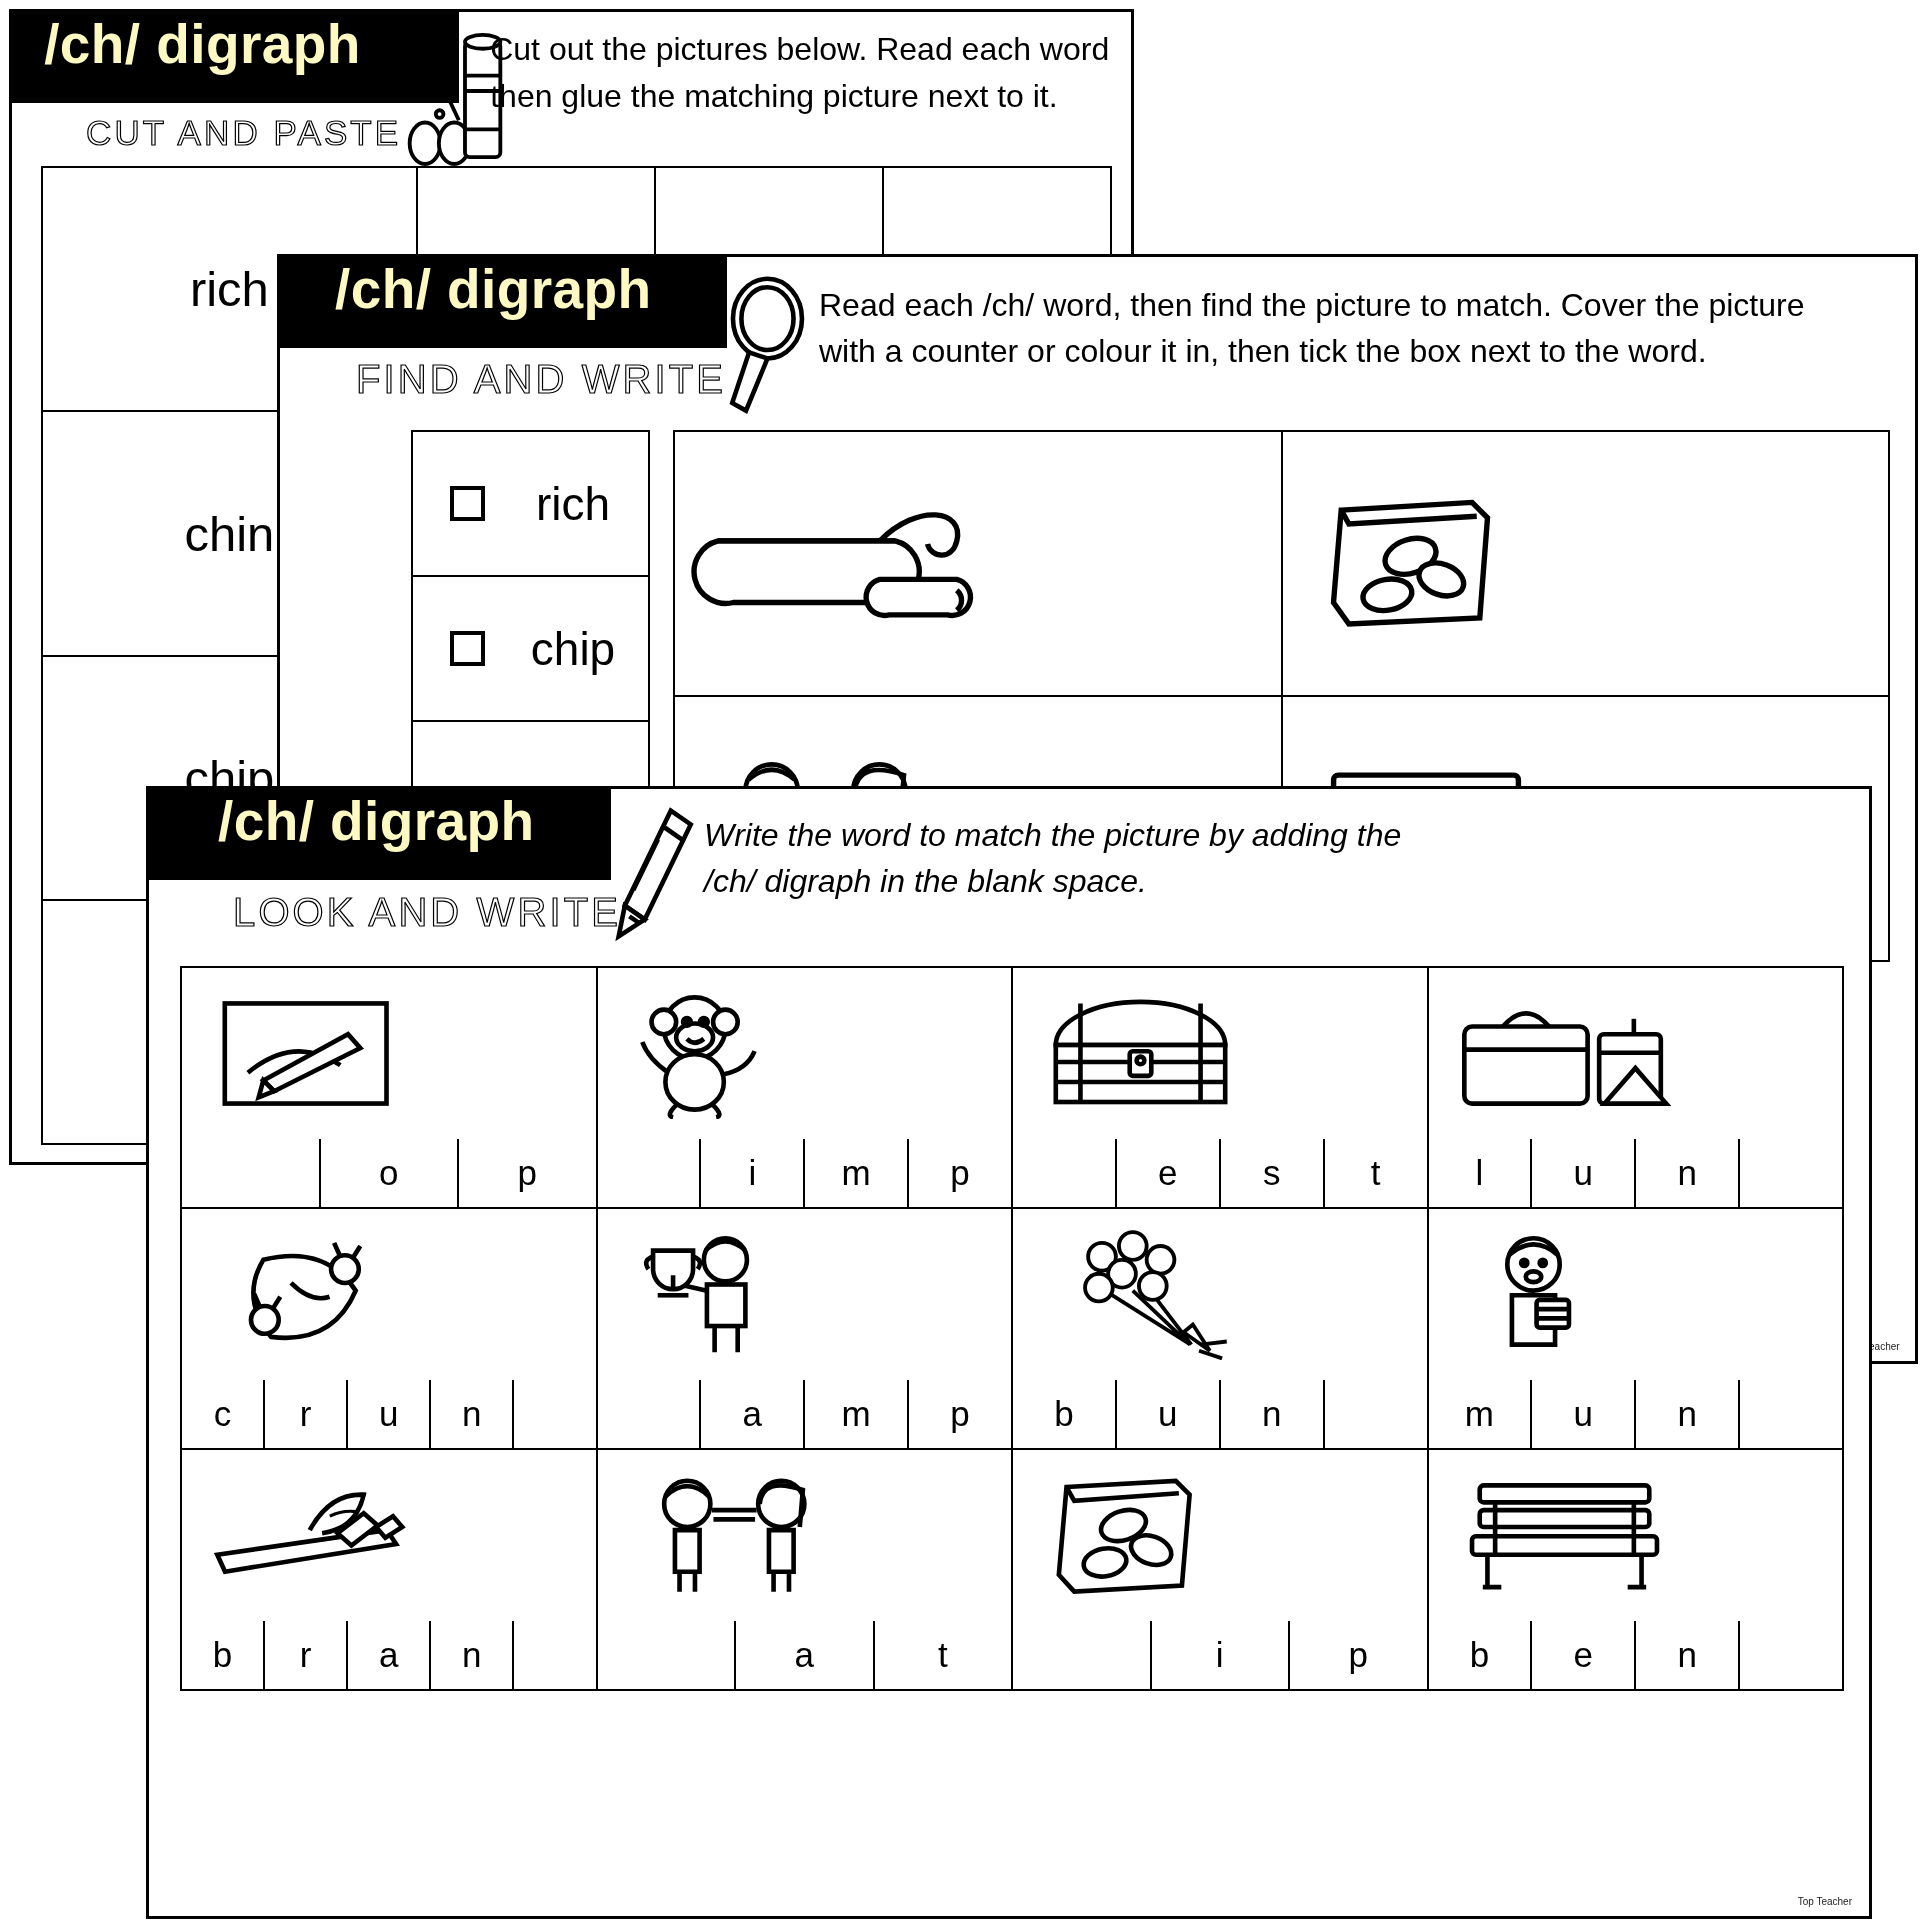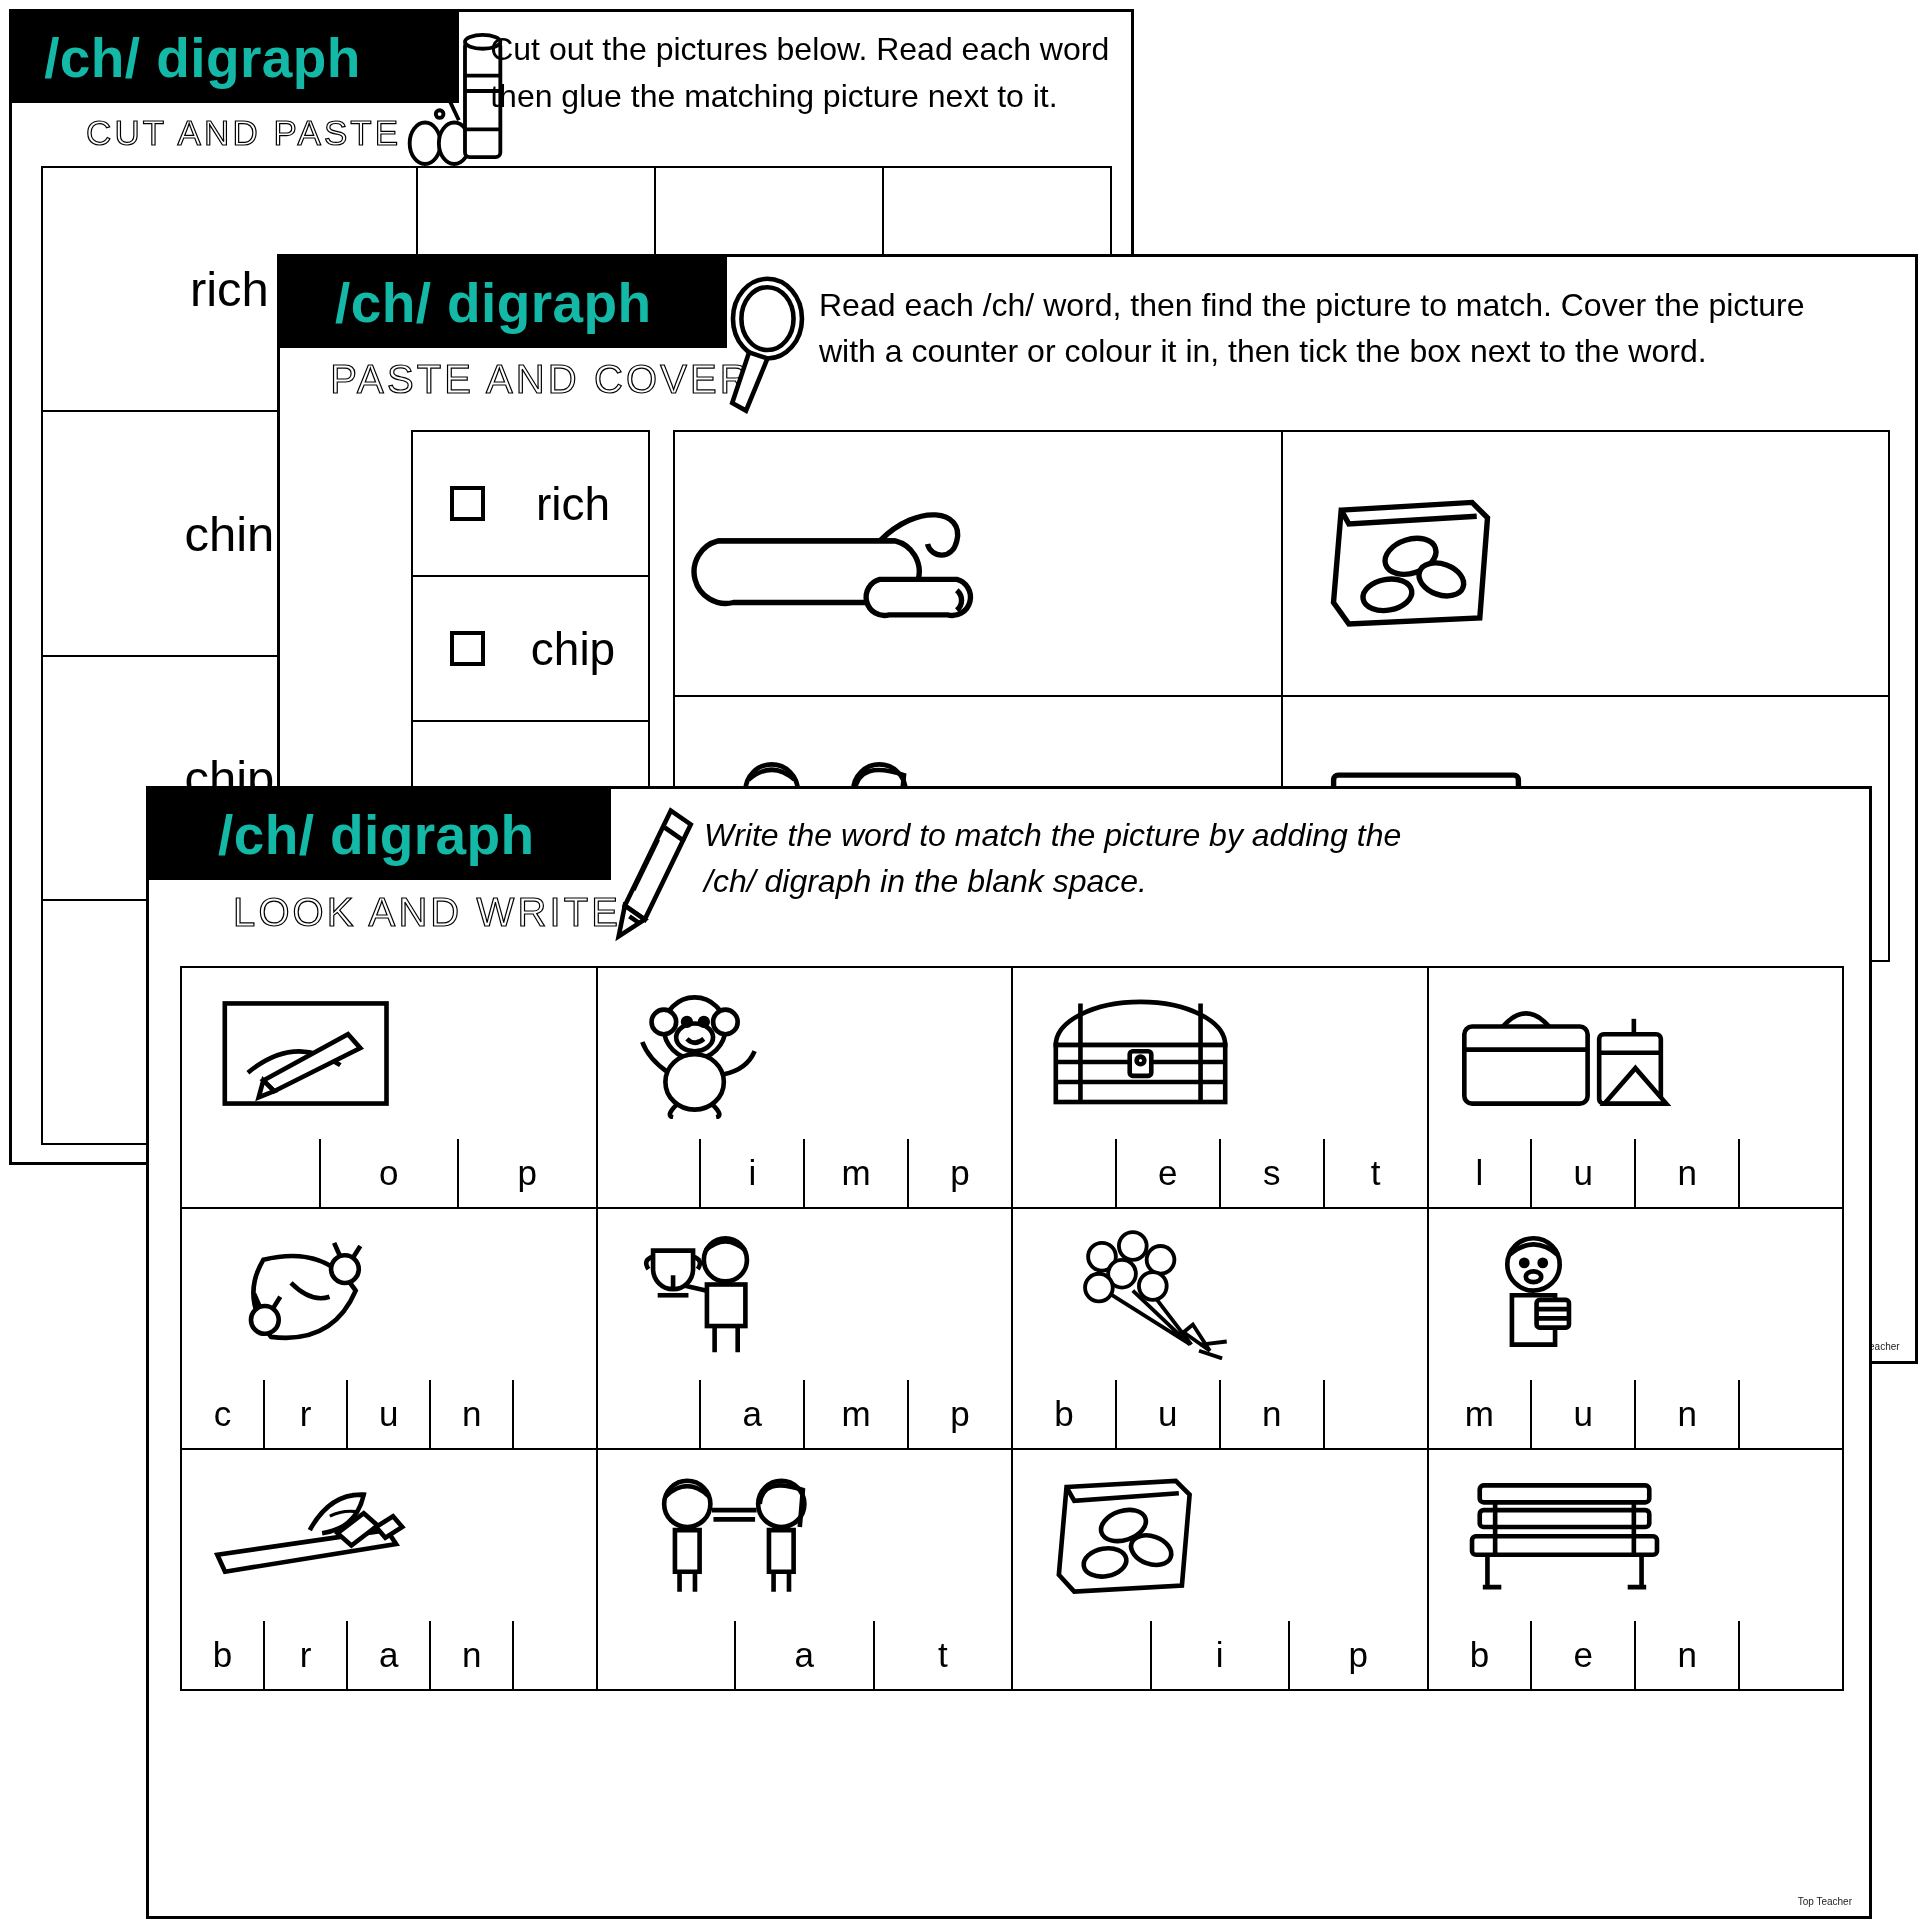--- a/index.html
+++ b/index.html
@@ -3,21 +3,21 @@
 <meta charset="utf-8">
 <style>
   html,body{margin:0;padding:0;background:#ffffff;}
   body{width:1926px;height:1926px;position:relative;overflow:hidden;
        font-family:"Liberation Sans", sans-serif;color:#000;}
 
   
   .sheet{position:absolute;background:#fff;border:3.9px solid #000;box-sizing:border-box;}
 
   .hdr{position:relative;box-sizing:border-box;}
-  .titleband{background:#000;color:#14b8a6;display:flex;align-items:center;
+  .titleband{background:#000;color:#fef9c3;display:flex;
              box-sizing:border-box;}
   .titleband .ttl{font-weight:bold;letter-spacing:0.4px;white-space:nowrap;}
   .subband{display:flex;align-items:center;box-sizing:border-box;}
   .subband .sub{letter-spacing:3.1px;white-space:nowrap;
                 -webkit-text-stroke:1.2px #000;color:#fff;}
   .instr{position:absolute;text-align:left;line-height:1.45;white-space:pre-line;}
 
   
   table.grid{border-collapse:collapse;table-layout:fixed;position:absolute;}
   table.grid td{border:2.3px solid #000;padding:12px;vertical-align:middle;text-align:center;}
@@ -135,21 +135,21 @@
 
   <div class="brand" style="right:14px;bottom:7.7px;">Top Teacher</div>
 </div>
 
 <div class="sheet" id="sheet2">
 
   <div class="hdr titleband" id="s2-band">
     <span class="ttl">/ch/ digraph</span>
   </div>
   <div class="subband" id="s2-sub">
-    <span class="sub">PASTE AND COVER</span>
+    <span class="sub">FIND AND WRITE</span>
   </div>
 
   <span class="icon-abs" style="left:443px;top:17px;">
     <svg width="92" height="146" viewBox="0 0 120 190">
       <g fill="#fff" stroke="#000" stroke-width="6">
         <ellipse cx="58" cy="58" rx="45" ry="52"></ellipse>
         <ellipse cx="58" cy="58" rx="34" ry="41"></ellipse>
         <path d="M34 102 L12 168 L30 178 L58 110 Z"></path>
       </g>
     </svg>

